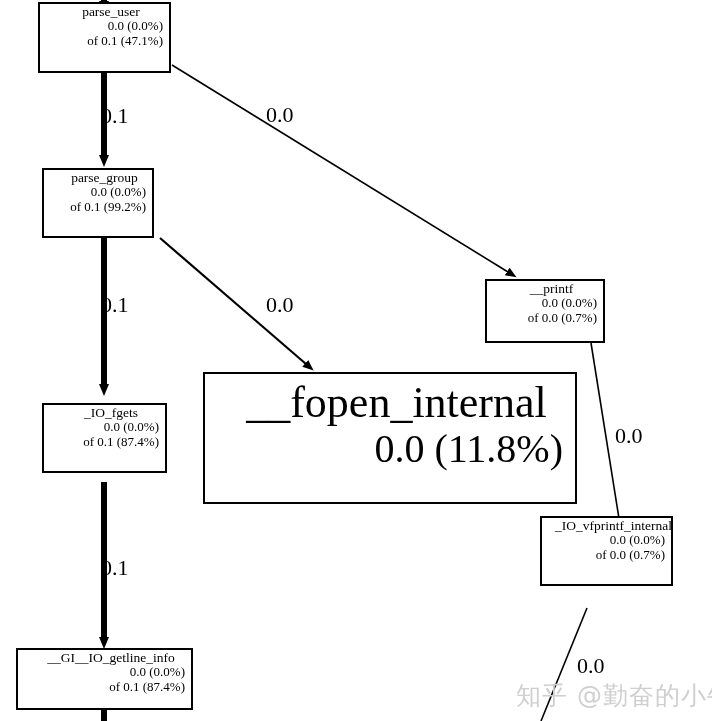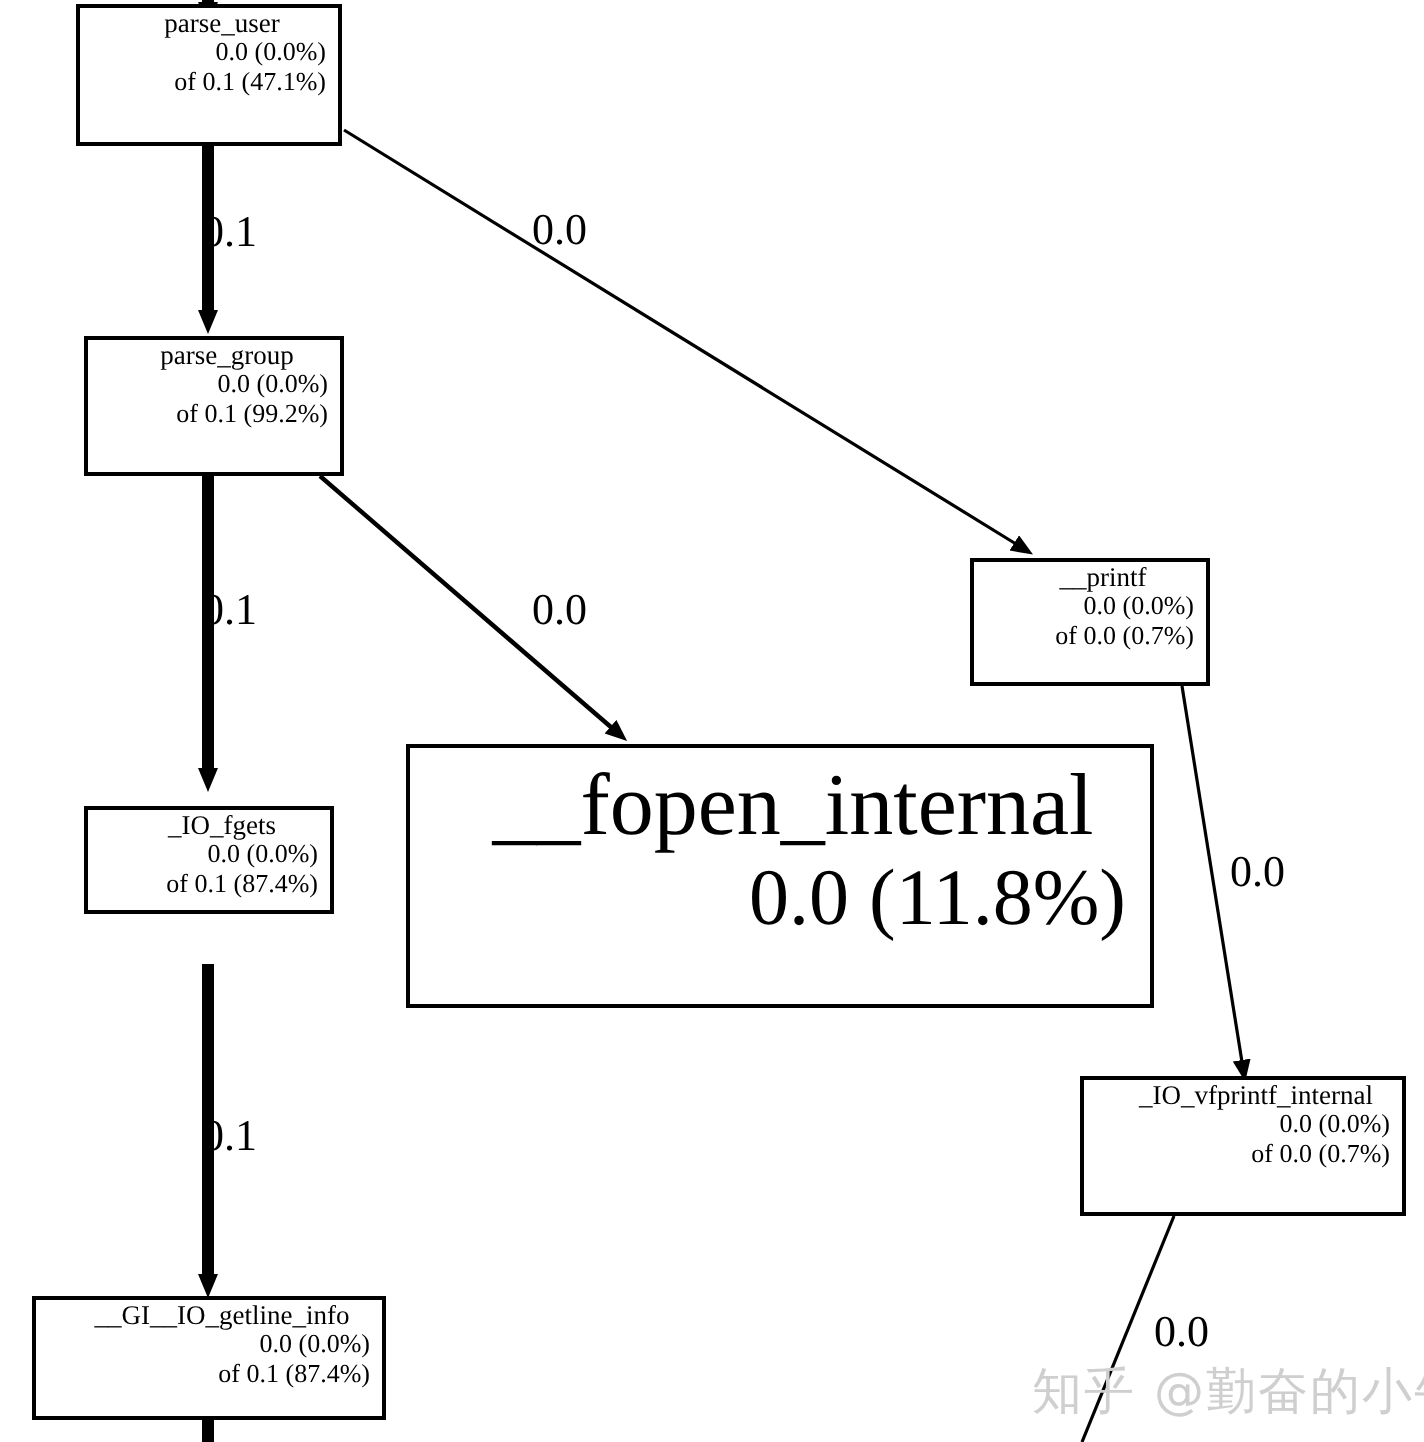--- a/index.html
+++ b/index.html
@@ -117,45 +117,45 @@
 
     <line x1="104" y1="708" x2="104" y2="721" stroke="#000000" stroke-width="6"></line>
   </svg>
 
   <div class="node n-small" style="left:38px; top:2px; width:133px; height:71px;">
     <span class="nline nname">parse_user</span>
     <span class="nline">0.0 (0.0%)</span>
     <span class="nline">of 0.1 (47.1%)</span>
   </div>
 
-  <div class="node n-small" style="left:42px; top:168px; width:130px; height:70px;">
+  <div class="node n-small" style="left:42px; top:168px; width:112px; height:70px;">
     <span class="nline nname">parse_group</span>
     <span class="nline">0.0 (0.0%)</span>
     <span class="nline">of 0.1 (99.2%)</span>
   </div>
 
-  <div class="node n-small" style="left:42px; top:403px; width:125px; height:54px;">
+  <div class="node n-small" style="left:42px; top:403px; width:125px; height:70px;">
     <span class="nline nname">_IO_fgets</span>
     <span class="nline">0.0 (0.0%)</span>
     <span class="nline">of 0.1 (87.4%)</span>
   </div>
 
   <div class="node n-small" style="left:16px; top:648px; width:177px; height:62px;">
     <span class="nline nname">__GI__IO_getline_info</span>
     <span class="nline">0.0 (0.0%)</span>
     <span class="nline">of 0.1 (87.4%)</span>
   </div>
 
   <div class="node n-small" style="left:485px; top:279px; width:120px; height:64px;">
     <span class="nline nname">__printf</span>
     <span class="nline">0.0 (0.0%)</span>
     <span class="nline">of 0.0 (0.7%)</span>
   </div>
 
-  <div class="node n-small" style="left:540px; top:538px; width:163px; height:70px;">
+  <div class="node n-small" style="left:540px; top:516px; width:133px; height:70px;">
     <span class="nline nname">_IO_vfprintf_internal</span>
     <span class="nline">0.0 (0.0%)</span>
     <span class="nline">of 0.0 (0.7%)</span>
   </div>
 
   <div class="node n-big" style="left:203px; top:372px; width:374px; height:132px; padding-top:4px;">
     <span class="nline nname">__fopen_internal</span>
     <span class="nstat">0.0 (11.8%)</span>
   </div>
 

